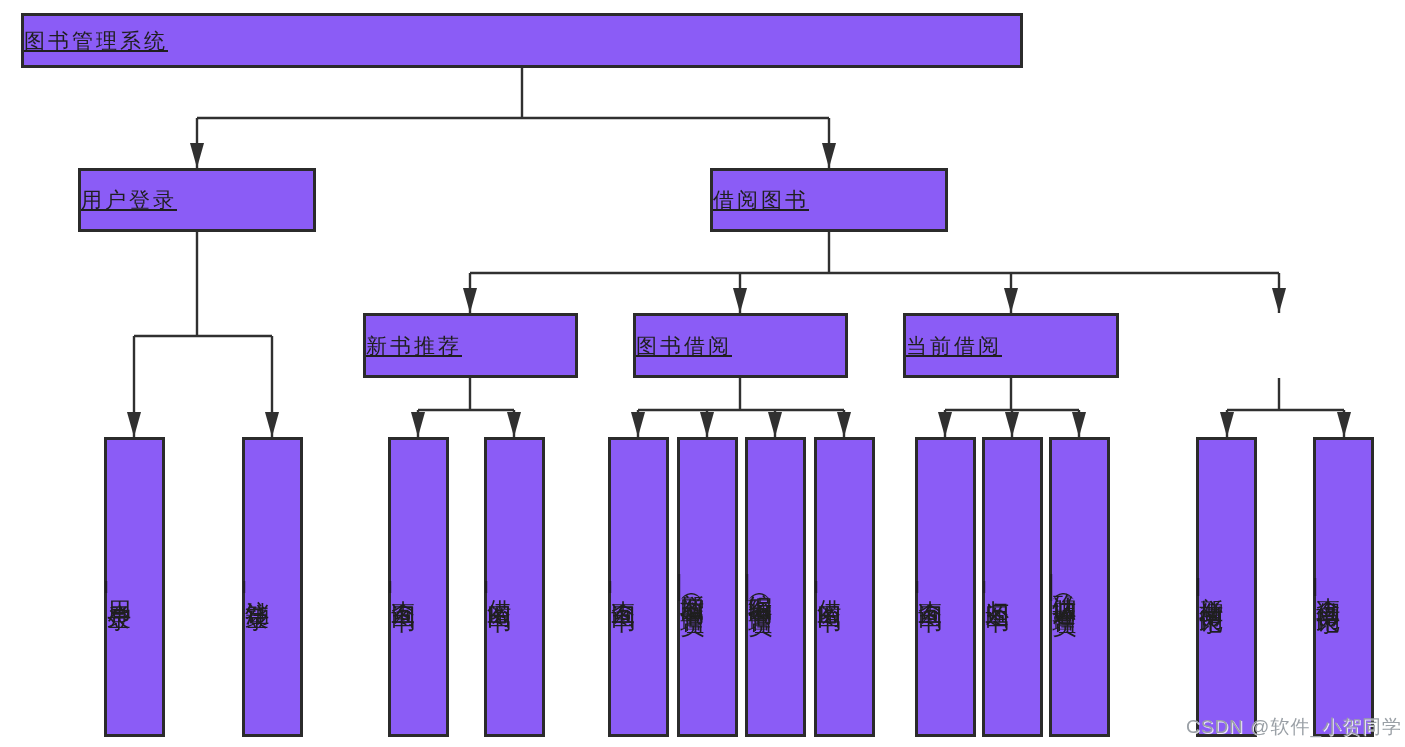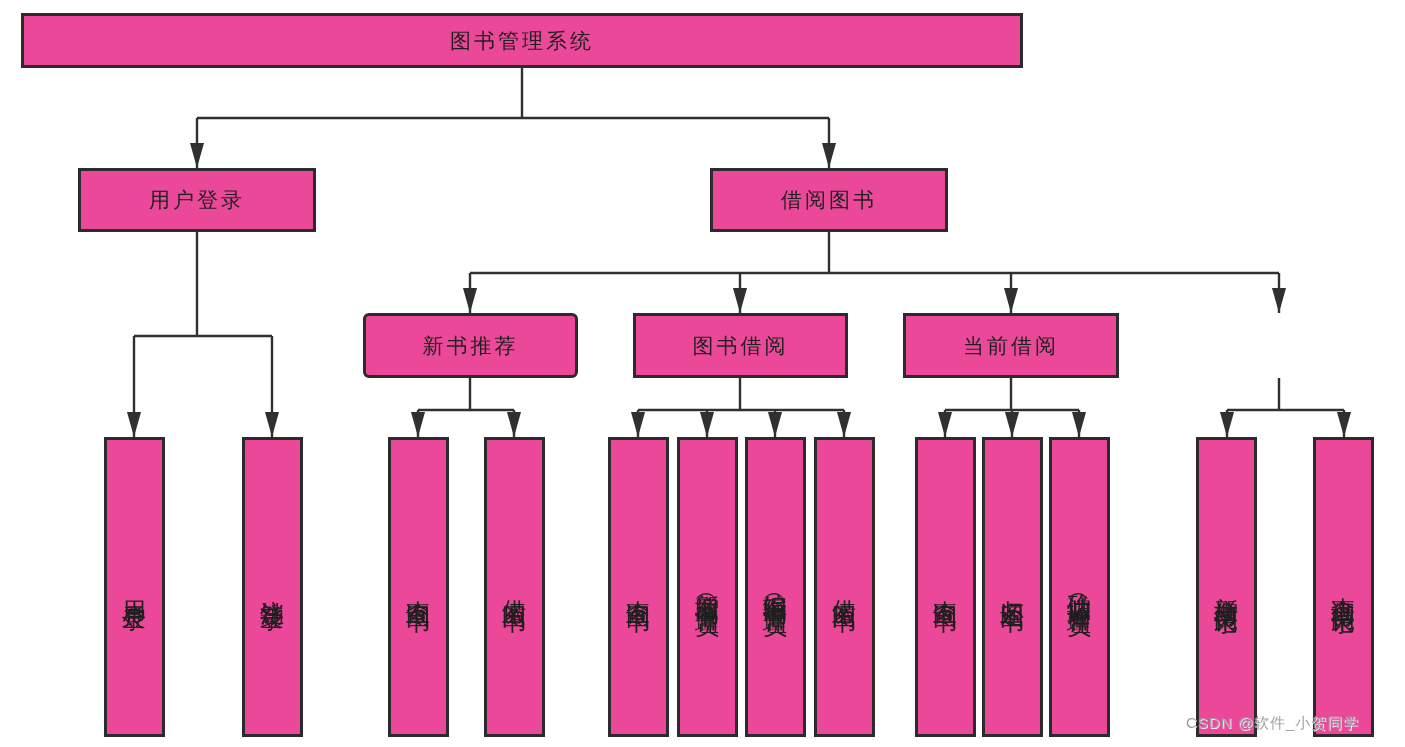--- a/index.html
+++ b/index.html
@@ -23,52 +23,52 @@
   }
   .connectors g{
     stroke:var(--line,#303030);
     stroke-width:2.4;
     fill:none;
   }
   #arrowhead-path{fill:var(--line,#303030);stroke:none;}
   .node{
     position:absolute;
     box-sizing:border-box;
-    background:#ec4899;
+    background:#8b5cf6;
     border:3px solid var(--box-border,#2b2b2b);
     color:var(--text,#1f1f1f);
-    display:flex;align-items:center;justify-content:center;
+    display:flex;align-items:center;text-decoration:underline;
   }
   .hnode span{
     font-size:21px;
     letter-spacing:3px;
     white-space:nowrap;
   }
   .root-node{left:21px;top:13px;width:1002px;height:55px;}
   .l2-a{left:78px;top:168px;width:238px;height:64px;}
   .l2-b{left:710px;top:168px;width:238px;height:64px;}
-  .l3-a{left:363px;top:313px;width:215px;height:65px;border-radius:6px;}
+  .l3-a{left:363px;top:313px;width:215px;height:65px;}
   .l3-b{left:633px;top:313px;width:215px;height:65px;}
   .l3-c{left:903px;top:313px;width:216px;height:65px;}
   .l3-d{left:1171px;top:313px;width:217px;height:65px;}
   .leaf{
     top:437px;width:61px;height:300px;
   }
   .leaf .vtext{
     writing-mode:vertical-rl;
     text-orientation:mixed;
     font-size:24px;
     letter-spacing:3px;
     line-height:1.05;
     white-space:nowrap;
   }
   .watermark{
     position:absolute;
     left:1186px;top:714px;
-    font-size:15px;
+    font-size:19px;
     letter-spacing:1px;
     color:var(--watermark,#9aa0a6);
     text-shadow:1px 1px 0 rgba(255,255,255,0.85);
     z-index:5;
     white-space:nowrap;
   }
 </style>
 </head>
 <body>
 

